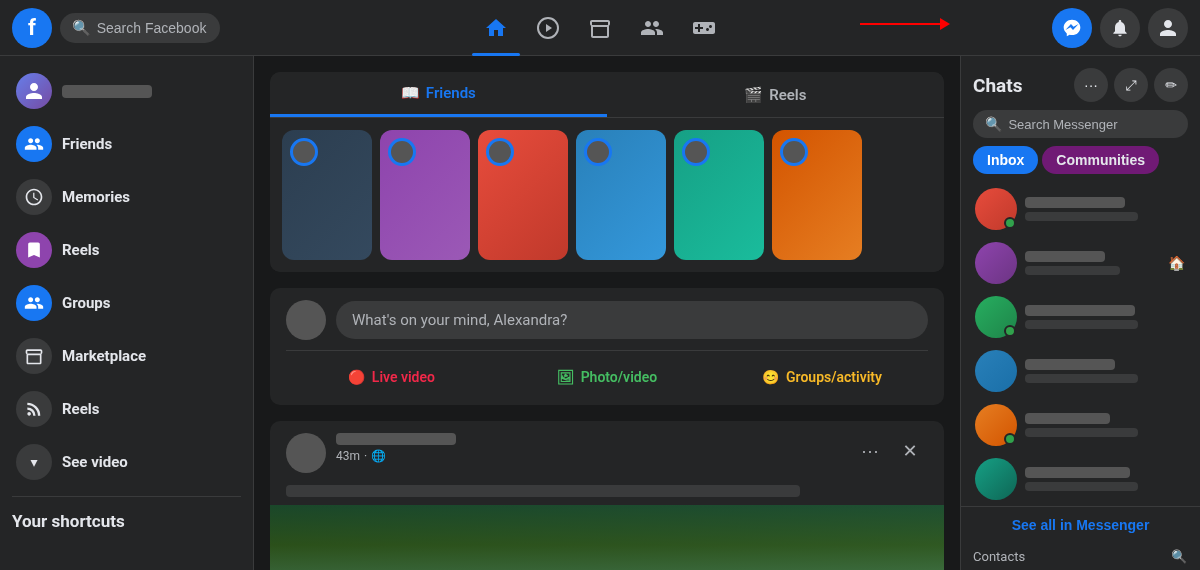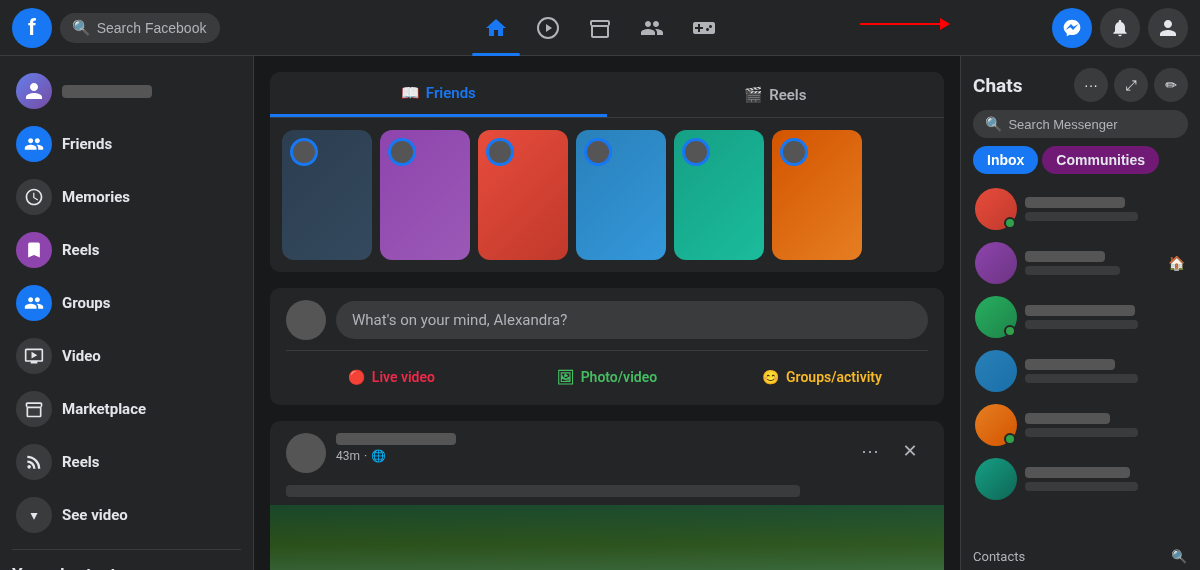--- a/index.html
+++ b/index.html
@@ -655,28 +655,20 @@
 
     <div class="sidebar-item">
       <div class="sidebar-icon" style="background:#1877f2;">
         <svg width="20" height="20" viewBox="0 0 24 24" fill="white">
             <path d="M16 11c1.66 0 2.99-1.34 2.99-3S17.66 5 16 5c-1.66 0-3 1.34-3 3s1.34 3 3 3zm-8 0c1.66 0 2.99-1.34 2.99-3S9.66 5 8 5C6.34 5 5 6.34 5 8s1.34 3 3 3zm0 2c-2.33 0-7 1.17-7 3.5V19h14v-2.5c0-2.33-4.67-3.5-7-3.5zm8 0c-.29 0-.62.02-.97.05 1.16.84 1.97 1.97 1.97 3.45V19h6v-2.5c0-2.33-4.67-3.5-7-3.5z"></path>
           </svg>
       </div>
       <span class="sidebar-item-label">Groups</span>
     </div>
 
-    <div class="sidebar-item">
-      <div class="sidebar-icon" style="background:#3a3b3c;">
-        <svg width="20" height="20" viewBox="0 0 24 24" fill="#e4e6eb">
-            <path d="M21 3H3c-1.11 0-2 .89-2 2v12c0 1.1.89 2 2 2h5v2h8v-2h5c1.1 0 1.99-.9 1.99-2L23 5c0-1.11-.9-2-2-2zm0 14H3V5h18v12zm-5-6l-7 4V7z"></path>
-          </svg>
-      </div>
-      <span class="sidebar-item-label">Video</span>
-    </div>
 
     <div class="sidebar-item">
       <div class="sidebar-icon" style="background:#3a3b3c;">
         <svg width="20" height="20" viewBox="0 0 24 24" fill="#e4e6eb">
             <path d="M20 4H4c-1.1 0-2 .9-2 2v2c0 .74.4 1.39 1 1.73V20c0 1.1.9 2 2 2h14c1.1 0 2-.9 2-2v-10.27c.6-.35 1-.99 1-1.73V6c0-1.1-.9-2-2-2zm-15 16v-9h14v9H5zm15-11H4V6h16v3z"></path>
           </svg>
       </div>
       <span class="sidebar-item-label">Marketplace</span>
     </div>
 
@@ -870,20 +862,23 @@
           <div class="chat-avatar c6"></div>
         </div>
         <div class="chat-info">
           <div class="chat-name-bar" style="width:105px;"></div>
           <div class="chat-preview-bar"></div>
         </div>
       </div>
 
     </div>
 
+    <div class="chat-footer">
+      <button class="see-all-btn">See all in Messenger</button>
+    </div>
 
     <div class="contacts-bar">
       <span>Contacts</span>
       <span style="cursor:pointer;">🔍</span>
     </div>
   </aside>
 
 </div>
 
 </body></html>

